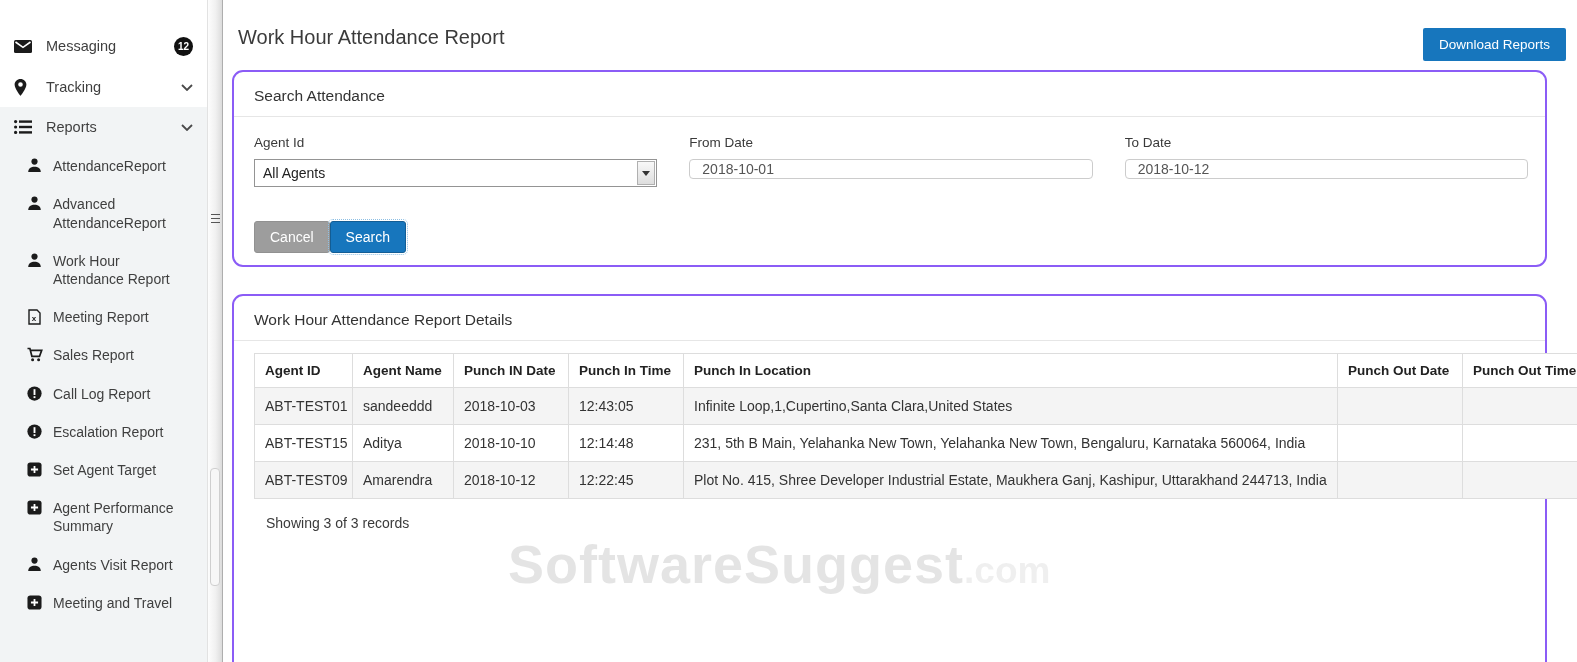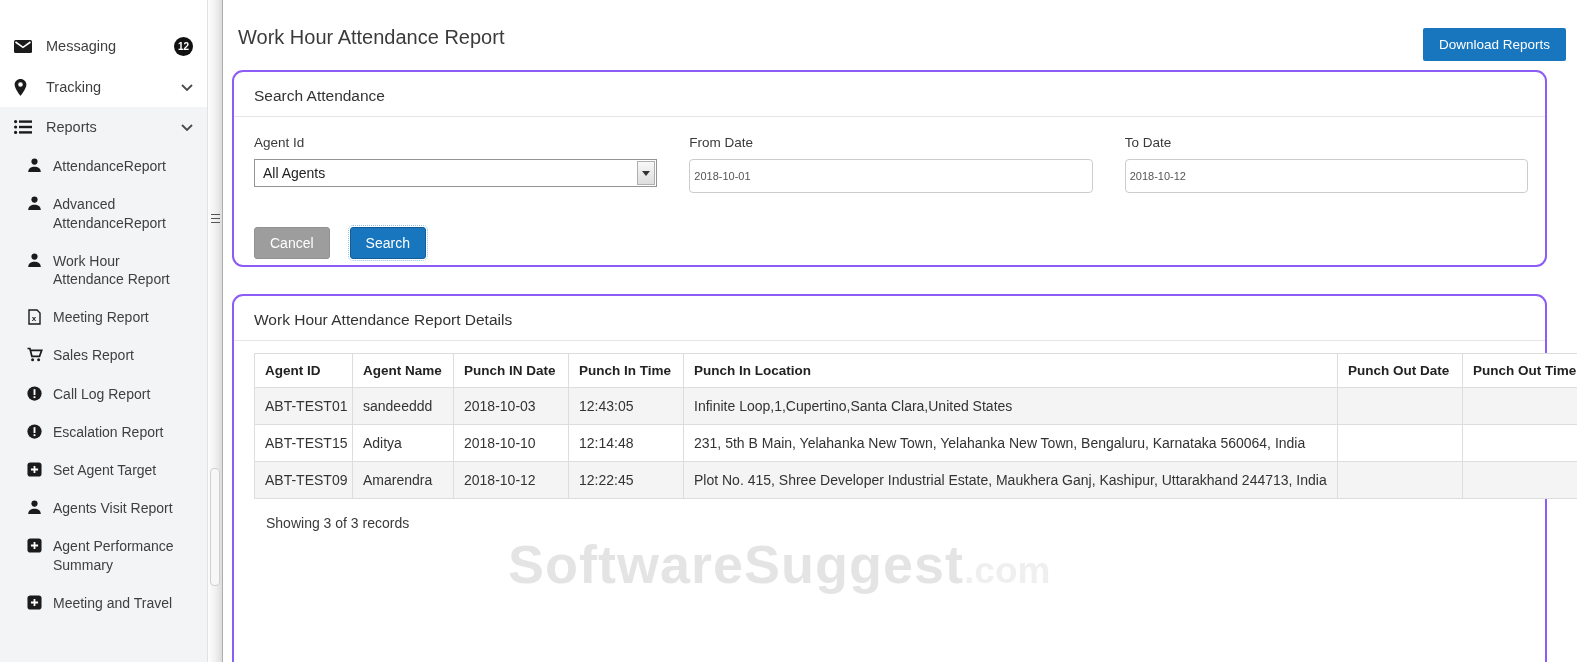--- a/index.html
+++ b/index.html
@@ -44,23 +44,23 @@
 
   .form-row { display:flex; gap:32px; padding:18px 17px 0 20px; }
   .form-col { flex:1; }
   .form-label { font-size:13.5px; color:#3a3a3a; margin-bottom:9px; }
   .select-box { height:28px; border:1px solid #949494; background:#fff; display:flex; align-items:center;
     padding-left:8px; cursor:pointer; }
   .select-box .sel-text { font-size:14px; color:#222; }
   .sel-arrow { margin-left:auto; width:18px; height:24px; margin-right:1px; border:1px solid #b0b0b0;
     background:linear-gradient(#f8f8f8,#dedede); display:flex; align-items:center; justify-content:center; }
   .sel-arrow svg { width:8px; height:5px; }
-  .text-input { width:100%; height:34px; border:1px solid #ccc; border-radius:4px; padding:0 4px;
-    font-size:11px; color:#555; font-family:"Liberation Sans", sans-serif; background:#fff; }
-  .btn-row { display:flex; gap:20px; padding:34px 0 0 20px; }
+  .text-input { width:100%; height:20px; border:1px solid #ccc; border-radius:4px; padding:0 12px;
+    font-size:14px; color:#555; font-family:"Liberation Sans", sans-serif; background:#fff; }
+  .btn-row { display:flex; gap:0; padding:34px 0 0 20px; }
   .btn { height:32px; padding:0 15px; font-size:14px; color:#fff; border-radius:3px; cursor:pointer;
     font-family:"Liberation Sans", sans-serif; }
   .btn-cancel { background:#9d9d9d; border:1px solid #919191; }
   .btn-search { background:#1776bd; border:1px solid #135d94; outline:1px dotted #8fc0e4; outline-offset:1px; }
 
   .controls-row { display:flex; align-items:center; padding:16px 20px 0 32px; }
   .show-label, .search-label { font-size:13.5px; color:#3a3a3a; }
   .show-select { width:128px; height:25px; margin-left:14px; }
   .show-select .sel-text { font-size:13.5px; }
   .show-select .sel-arrow { height:21px; }
@@ -211,35 +211,35 @@
       <span class="ic">
         <svg width="15" height="15" viewBox="0 0 16 16">
             <rect x="0.5" y="0.5" width="15" height="15" rx="3" fill="#1b1b1b"></rect>
             <path d="M8 4.2v7.6M4.2 8h7.6" stroke="#fff" stroke-width="1.9"></path>
           </svg>
       </span>
       <span class="lbl">Set Agent Target</span>
     </div>
     <div class="sub-item">
       <span class="ic">
+        <svg width="15" height="15" viewBox="0 0 16 16">
+            <rect x="0.5" y="0.5" width="15" height="15" rx="3" fill="#1b1b1b"></rect>
+            <path d="M8 4.2v7.6M4.2 8h7.6" stroke="#fff" stroke-width="1.9"></path>
+          </svg>
+      </span>
+      <span class="lbl" style="max-width:125px">Agent Performance Summary</span>
+    </div>
+    <div class="sub-item">
+      <span class="ic">
         <svg width="15" height="15" viewBox="0 0 16 16" fill="#1b1b1b">
             <circle cx="8" cy="3.8" r="3.3"></circle>
             <path d="M1.3 15c0-3.7 3-5.6 6.7-5.6s6.7 1.9 6.7 5.6z"></path>
           </svg>
       </span>
       <span class="lbl">Agents Visit Report</span>
-    </div>
-    <div class="sub-item">
-      <span class="ic">
-        <svg width="15" height="15" viewBox="0 0 16 16">
-            <rect x="0.5" y="0.5" width="15" height="15" rx="3" fill="#1b1b1b"></rect>
-            <path d="M8 4.2v7.6M4.2 8h7.6" stroke="#fff" stroke-width="1.9"></path>
-          </svg>
-      </span>
-      <span class="lbl" style="max-width:125px">Agent Performance Summary</span>
     </div>
     <div class="sub-item">
       <span class="ic">
         <svg width="15" height="15" viewBox="0 0 16 16">
             <rect x="0.5" y="0.5" width="15" height="15" rx="3" fill="#1b1b1b"></rect>
             <path d="M8 4.2v7.6M4.2 8h7.6" stroke="#fff" stroke-width="1.9"></path>
           </svg>
       </span>
       <span class="lbl" style="max-width:130px">Meeting and Travel</span>
     </div>

